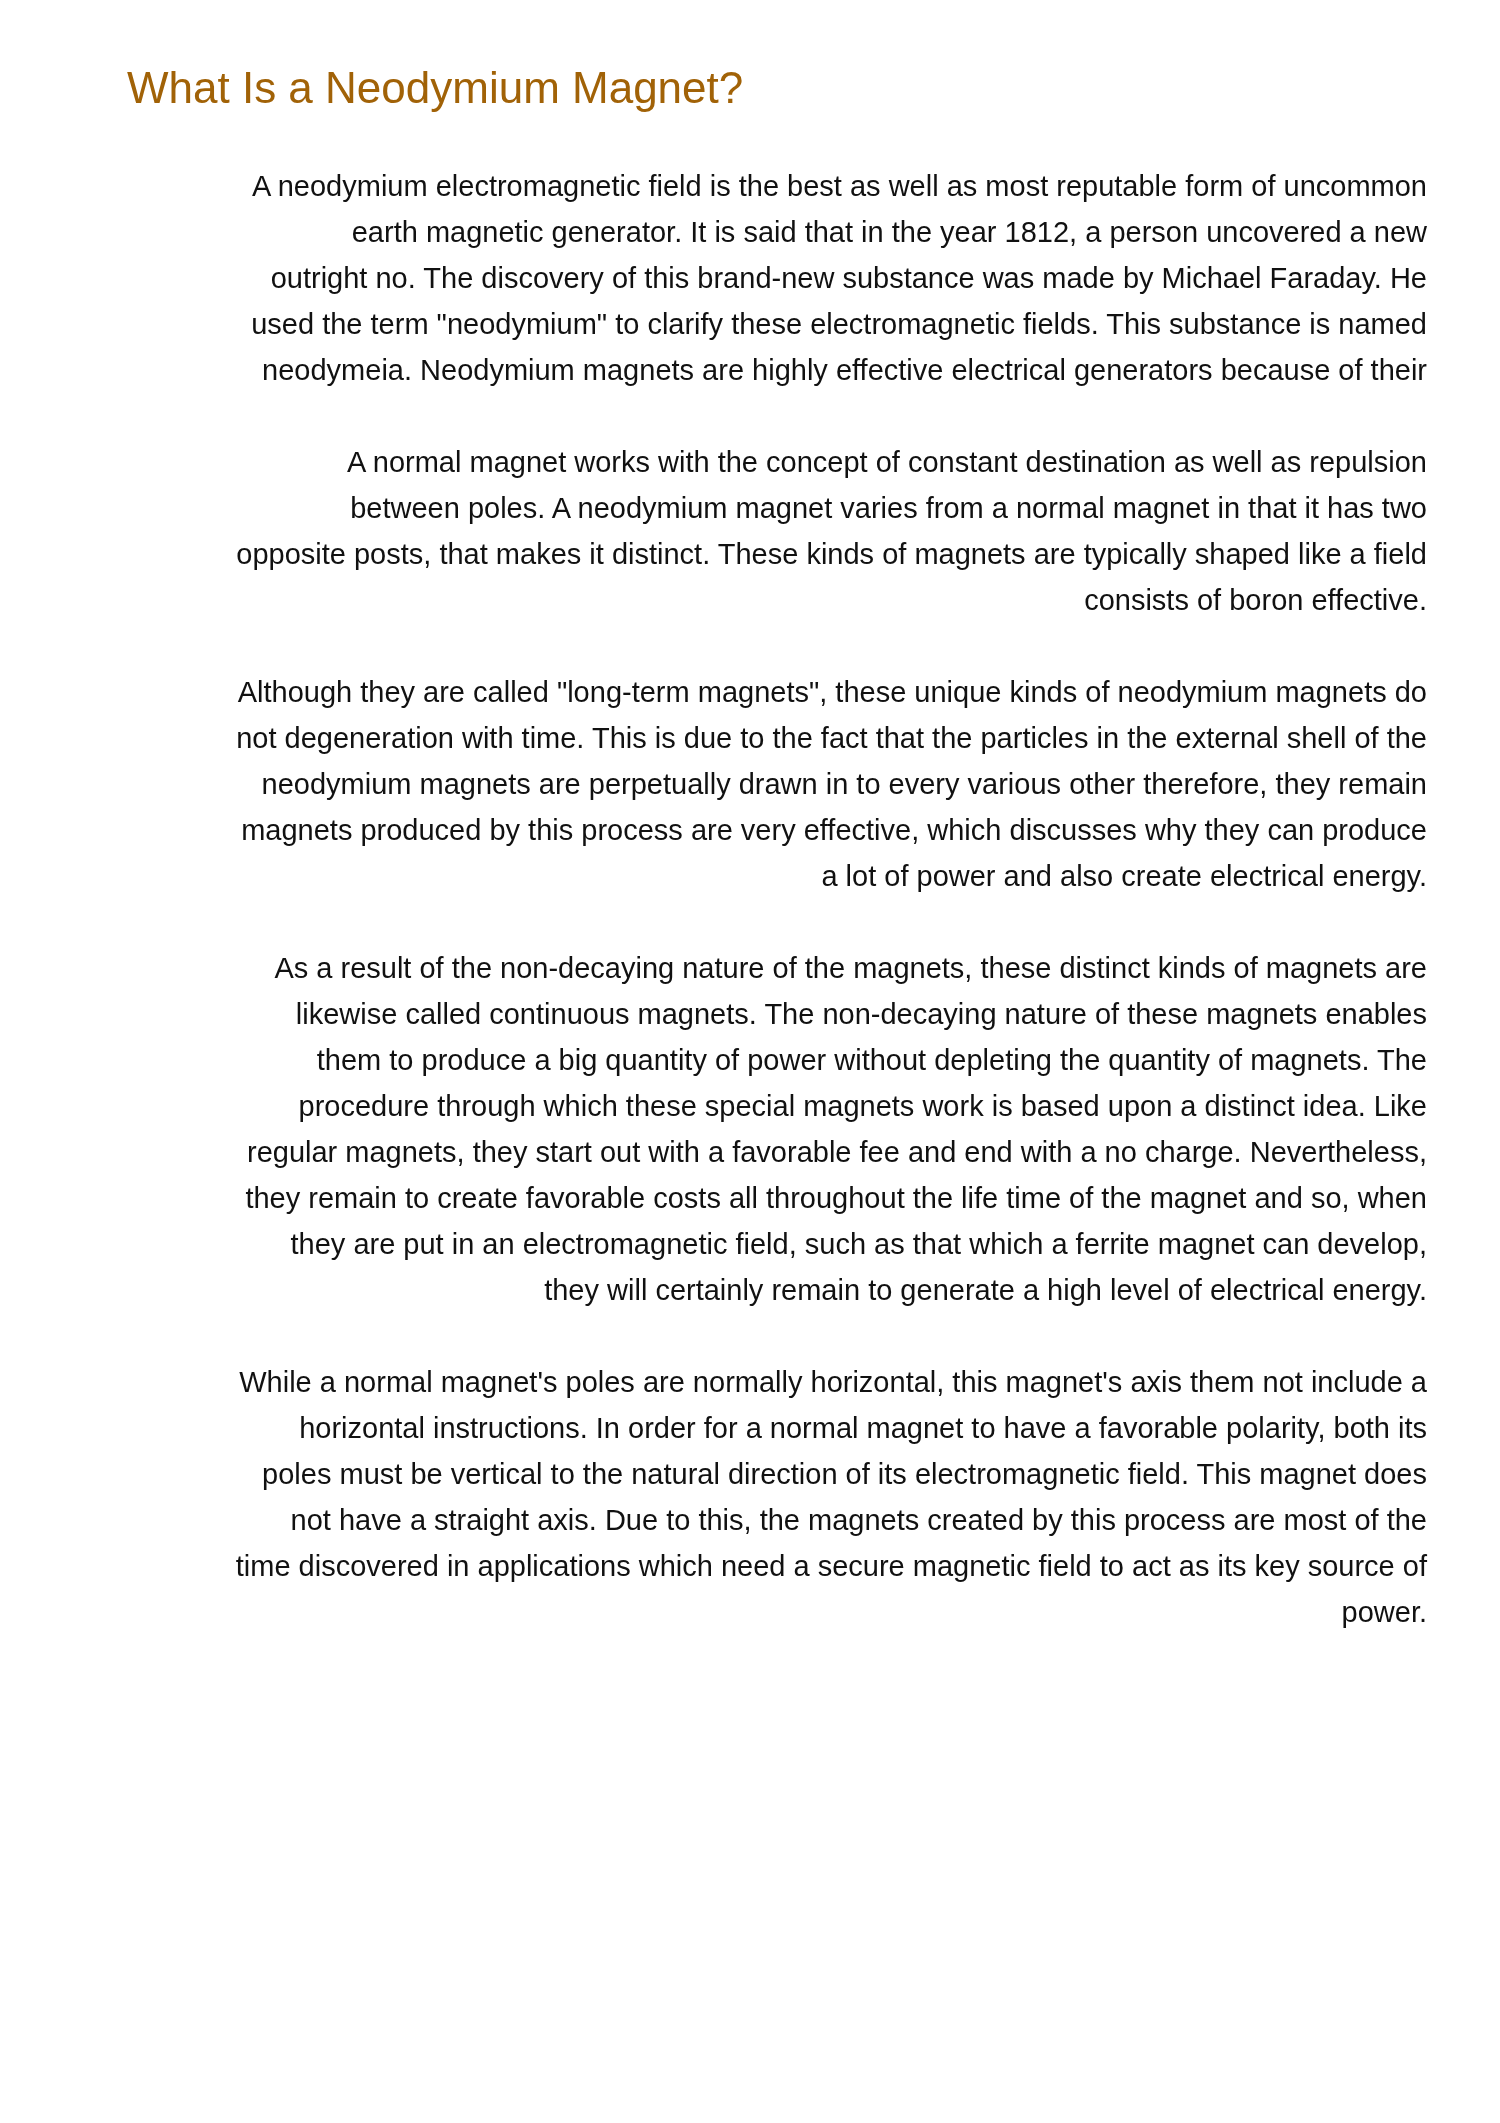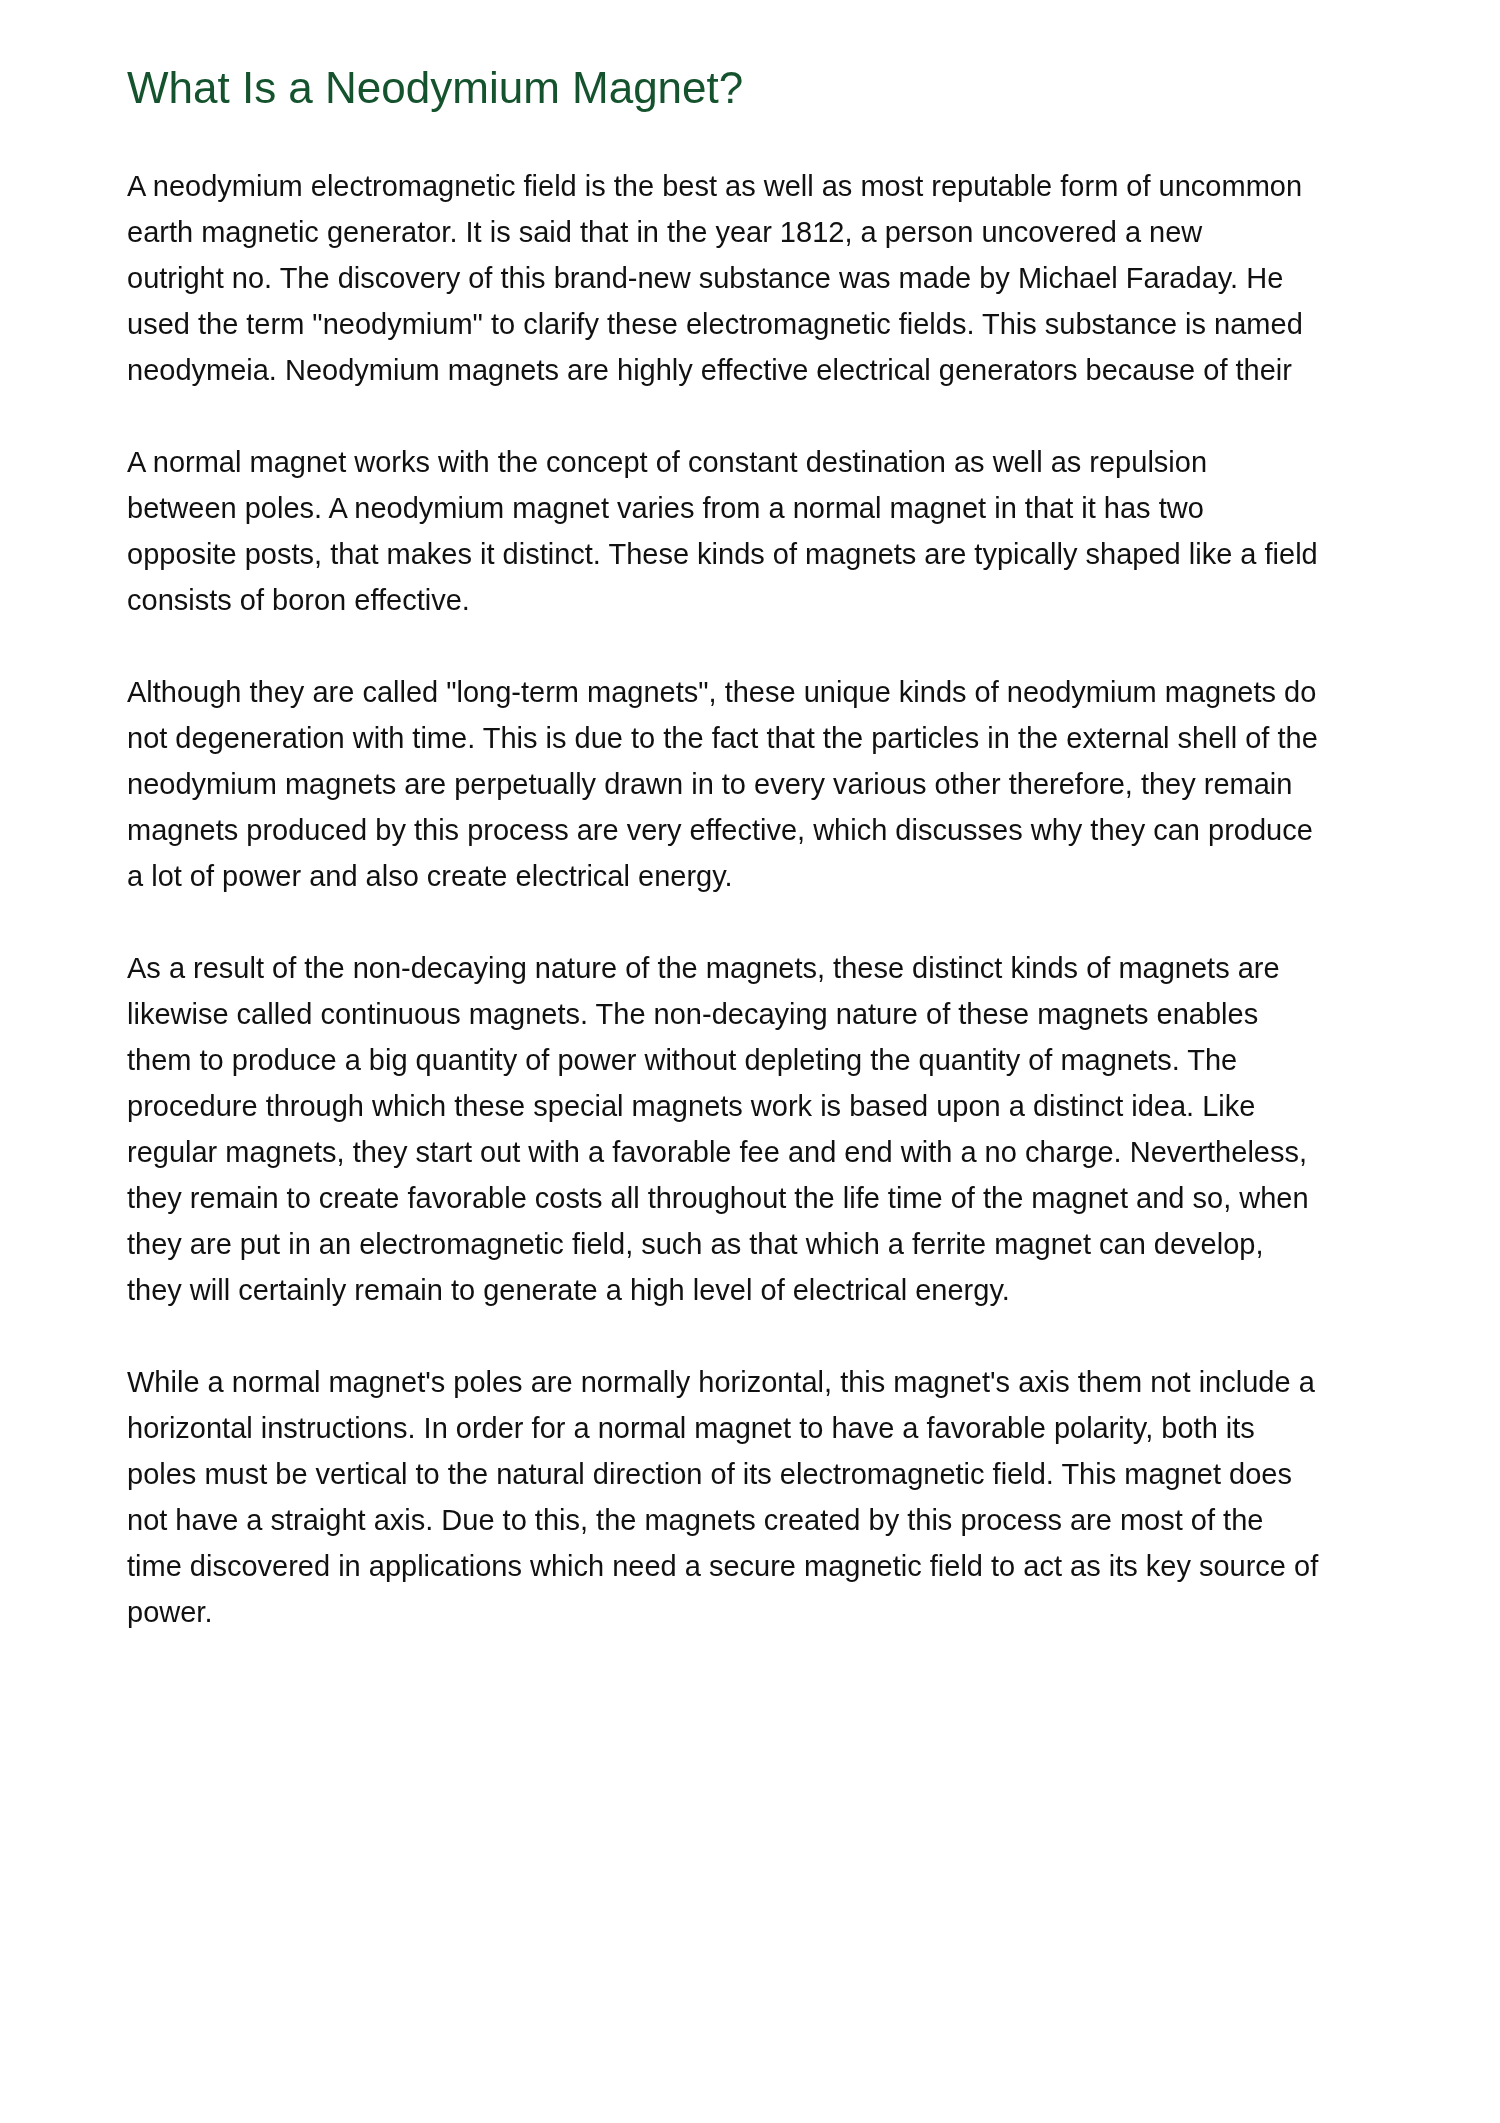--- a/index.html
+++ b/index.html
@@ -23,32 +23,33 @@
     }
     .title {
       position: absolute;
       left: 0;
       top: 62px;
       margin: 0;
       font-size: 44px;
       font-weight: normal;
       line-height: 52px;
       white-space: nowrap;
-      color: #14532d;
+      color: #a16207;
     }
     .body {
       position: absolute;
       left: 0;
       top: 163px;
       width: 1300px;
     }
     .para {
       margin: 0 0 46px 0;
       font-size: 29px;
       line-height: 46px;
+      text-align: right;
     }
     .para.extra-gap {
       margin-top: 46px;
     }
     .line {
       display: block;
       white-space: nowrap;
     }
   </style>
 </head>

